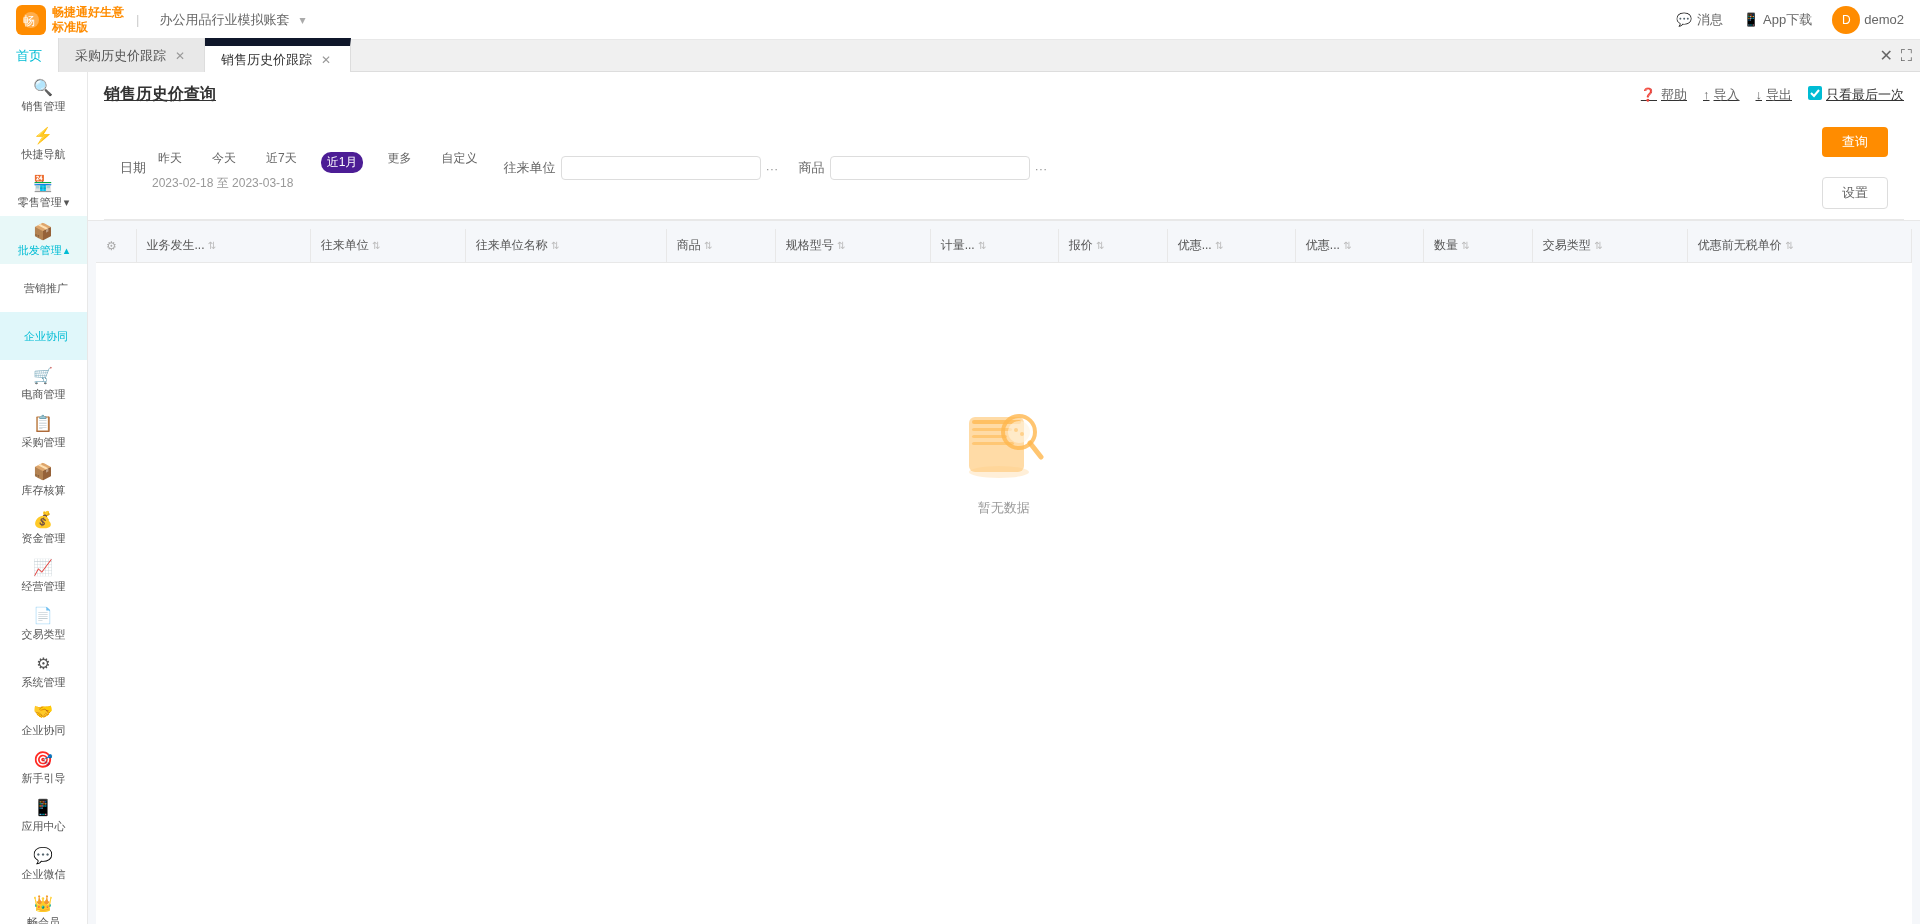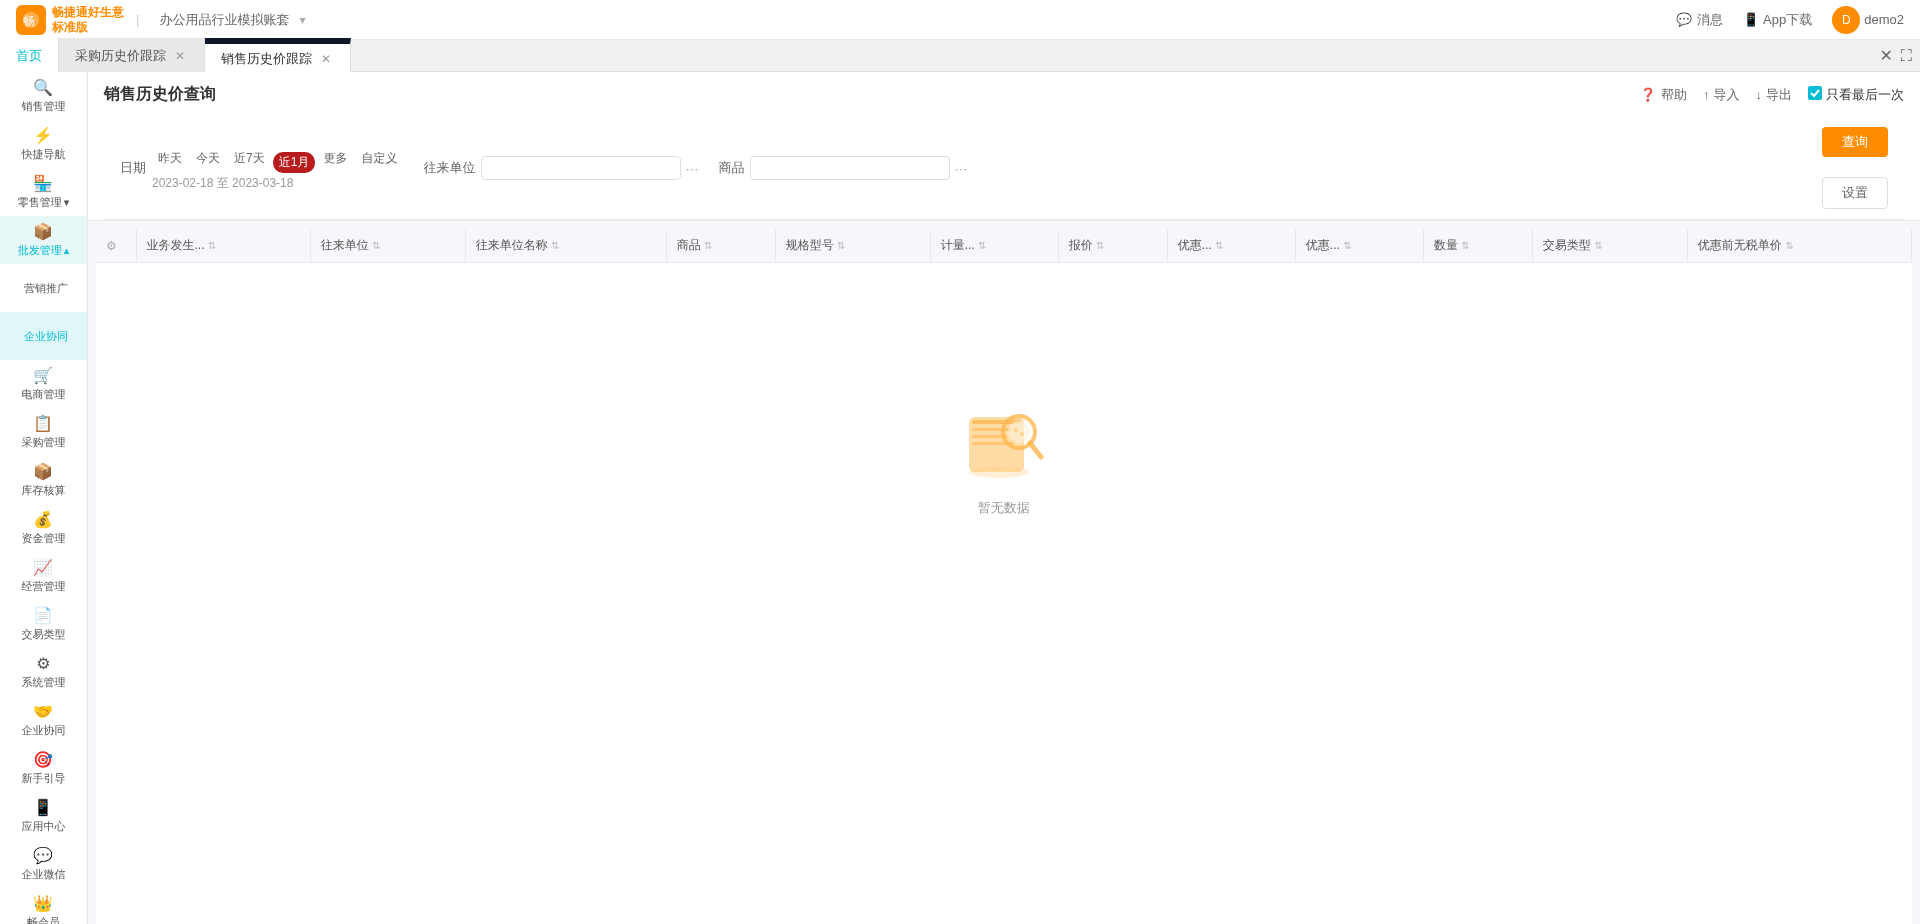--- a/index.html
+++ b/index.html
@@ -31,34 +31,34 @@
 
     
     .sidebar { width: 88px; background: #fff; border-right: 1px solid #e8e8e8; display: flex; flex-direction: column; flex-shrink: 0; }
     .sidebar-item { display: flex; flex-direction: column; align-items: center; justify-content: center; padding: 10px 4px; font-size: 12px; color: #555; cursor: pointer; gap: 2px; min-height: 48px; }
 
     
     .content { flex: 1; display: flex; flex-direction: column; overflow: hidden; background: #f5f7fa; }
 
     
     .page-header { background: #fff; padding: 12px 16px 0 16px; border-bottom: 1px solid #e8e8e8; }
-    .page-title-row { display: flex; align-items: center; justify-content: space-between; margin-bottom: 12px; }
+    .page-title-row { display: flex; align-items: center; justify-content: space-between; margin-bottom: 12px; text-decoration: underline; }
     .page-title { font-size: 16px; font-weight: bold; color: #333; }
     .page-actions { display: flex; align-items: center; gap: 16px; }
     .action-btn { display: flex; align-items: center; gap: 4px; font-size: 13px; color: #666; cursor: pointer; }
     .checkbox-label { display: flex; gap: 4px; font-size: 13px; color: #333; cursor: pointer; }
     .checkbox-teal { width: 14px; height: 14px; background: #00bcd4; border-radius: 2px; display: flex; align-items: center; justify-content: center; }
 
     
     .filter-row { padding: 10px 16px; background: #fff; display: flex; align-items: center; gap: 20px; border-bottom: 1px solid #e8e8e8; flex-wrap: wrap; }
     .filter-group { display: flex; align-items: center; gap: 6px; }
     .filter-label { color: #666; font-size: 13px; }
-    .date-options { display: flex; align-items: center; gap: 2px; }
+    .date-options { display: flex; align-items: center; gap: 18px; }
     .date-option { padding: 2px 6px; font-size: 12px; cursor: pointer; color: #666; border-radius: 3px; }
-    .date-option.active { background: #b91c1c; color: white; border-radius: 10px; margin-top: 8px; }
+    .date-option.active { background: #4c1d95; color: white; border-radius: 10px; margin-top: 8px; }
     .date-range { font-size: 12px; color: #999; margin-top: 2px; }
     .filter-input { display: flex; align-items: center; gap: 4px; }
     .filter-input-field { border: 1px solid #ddd; border-radius: 4px; padding: 4px 8px; font-size: 12px; width: 200px; color: #999; }
     .filter-dots { color: #999; cursor: pointer; }
     .query-btn { background: #ff8c00; color: white; border: none; border-radius: 4px; padding: 6px 20px; font-size: 13px; cursor: pointer; }
     .setting-btn { background: #fff; color: #666; border: 1px solid #ddd; border-radius: 4px; padding: 6px 12px; font-size: 13px; cursor: pointer; }
     .filter-date-block { display: flex; flex-direction: column; }
 
     
     .table-container { flex: 1; overflow: auto; padding: 0; background: #fff; margin: 8px 8px 0 8px; }
@@ -111,21 +111,21 @@
 </div>
 
 <div class="tabbar">
   <div class="tab home">
     <span>首页</span>
   </div>
   <div class="tab" style="background:#e8e8e8;color:#555">
     <span>采购历史价跟踪</span>
     <span class="tab-close">✕</span>
   </div>
-  <div class="tab active" style="background:#fff;border-top:6px solid #0f172a;border-bottom:none">
+  <div class="tab active" style="background:#fff;border-top:8px solid #0f172a;border-bottom:none">
     <span>销售历史价跟踪</span>
     <span class="tab-close">✕</span>
   </div>
   <div class="tabbar-actions">
     <span title="关闭所有">✕</span>
     <span title="最大化">⛶</span>
   </div>
 </div>
 
 <div class="main-layout">

